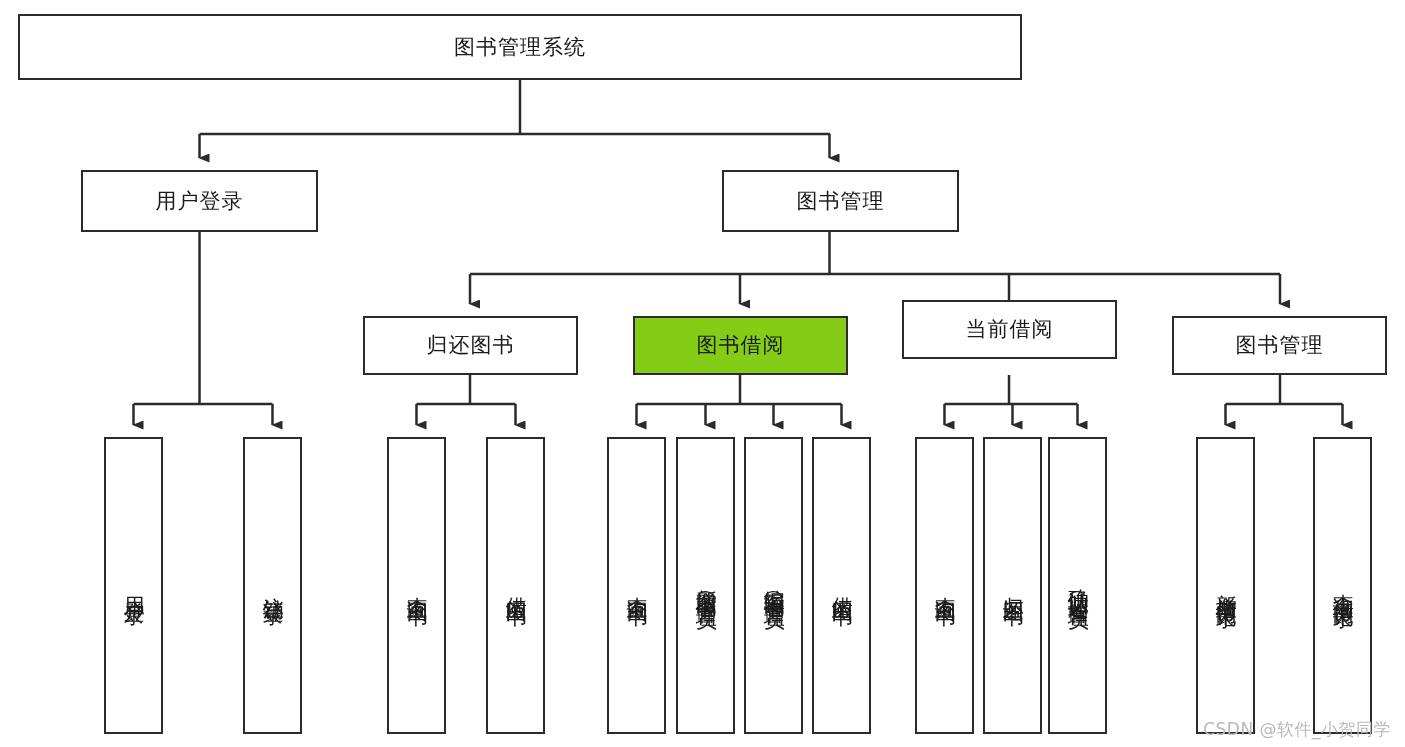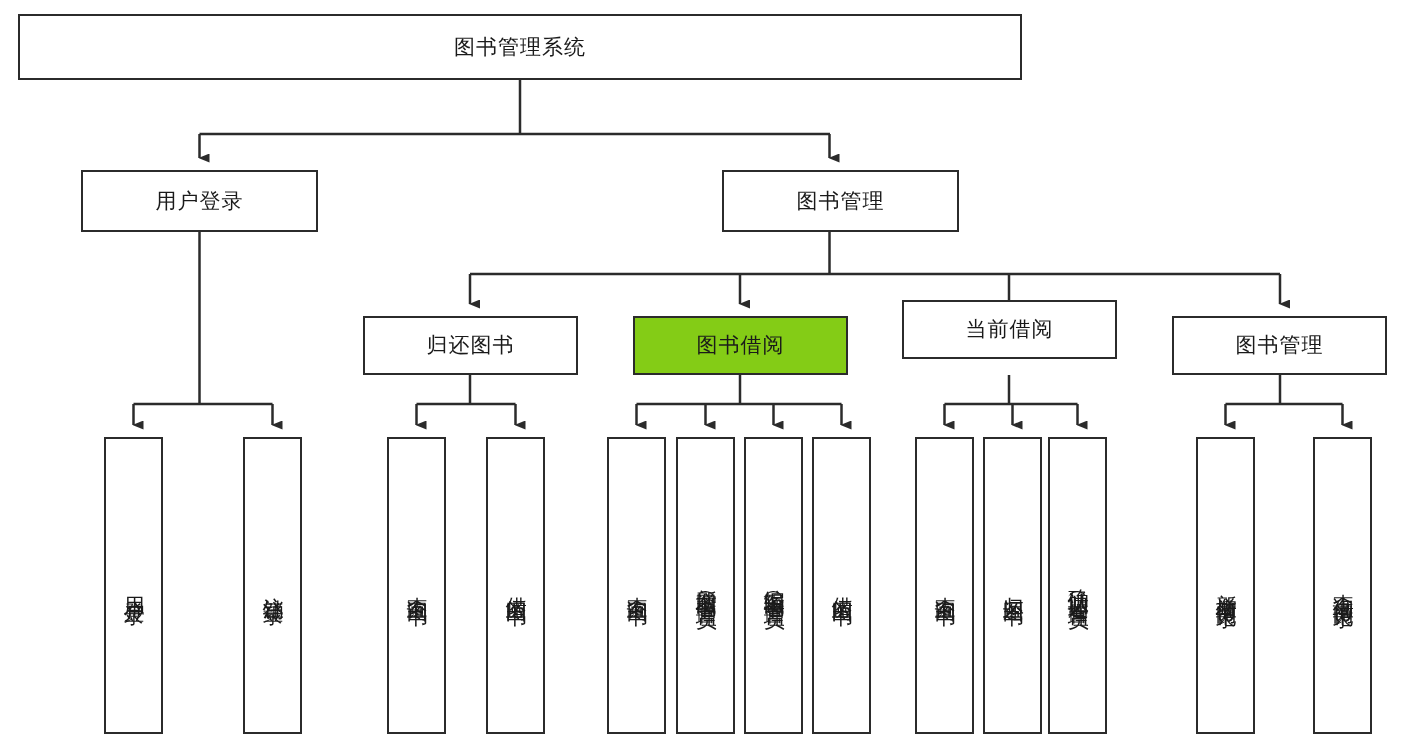--- a/index.html
+++ b/index.html
@@ -197,14 +197,15 @@
   <div class="leaf-box" id="leaf-10" style="left: 1048px; top: 437px; width: 59px; height: 297px; border-color: rgb(43, 43, 43); background: rgb(255, 255, 255); color: rgb(26, 26, 26);">
     <span class="leaf-label">确认归还（管理员）</span>
   </div>
   <div class="leaf-box" id="leaf-11" style="left: 1196px; top: 437px; width: 59px; height: 297px; border-color: rgb(43, 43, 43); background: rgb(255, 255, 255); color: rgb(26, 26, 26);">
     <span class="leaf-label">新增借阅记录</span>
   </div>
   <div class="leaf-box" id="leaf-12" style="left: 1313px; top: 437px; width: 59px; height: 297px; border-color: rgb(43, 43, 43); background: rgb(255, 255, 255); color: rgb(26, 26, 26);">
     <span class="leaf-label">查询借阅记录</span>
   </div>
 
+  <div id="watermark" style="color: rgb(185, 185, 185);">CSDN @软件_小贺同学</div>
 
 </div>
 
 </body></html>

